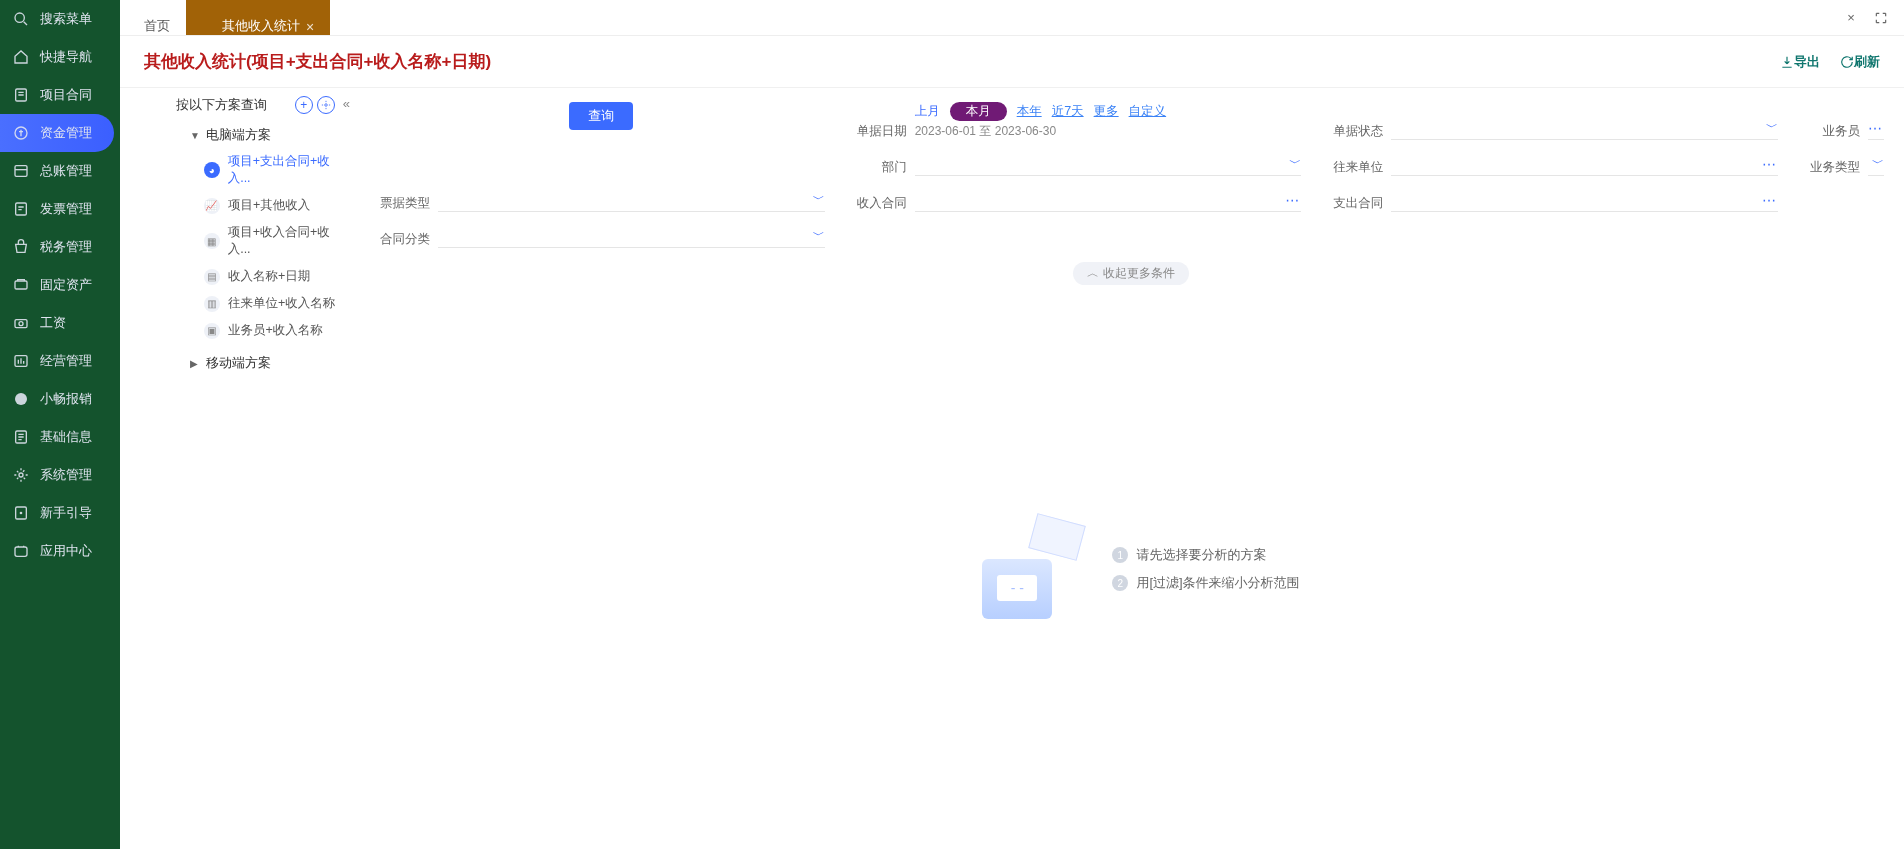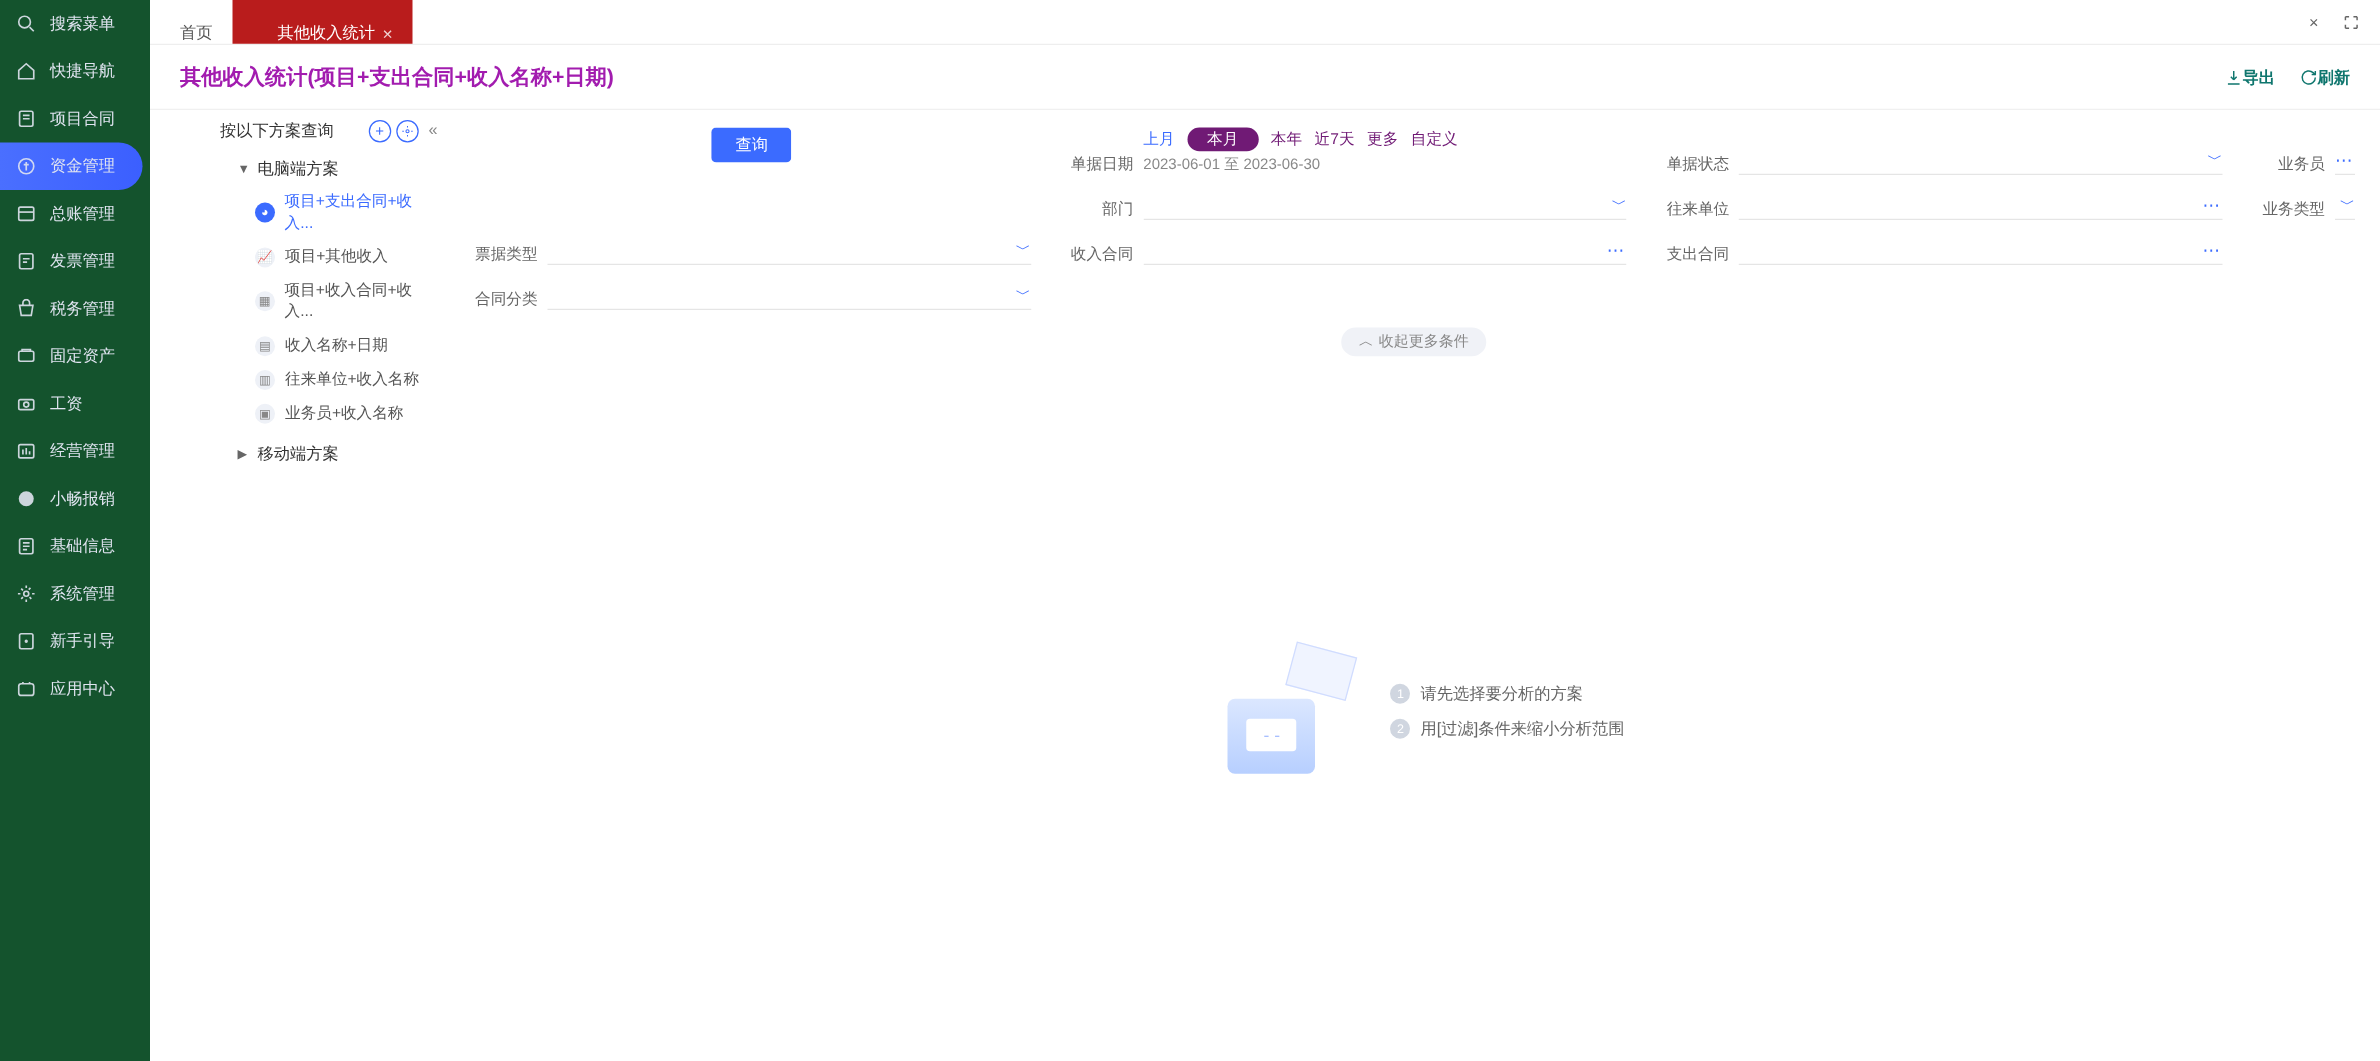--- a/index.html
+++ b/index.html
@@ -11,29 +11,29 @@
 .sidebar-item { display: flex; align-items: center; gap: 10px; padding: 10px 12px; cursor: pointer; font-size: 13px; }
 .sidebar-item.active { background: #3b6bff; background: linear-gradient(90deg,#4a6fff,#3b5fff); border-radius: 0 20px 20px 0; margin-right: 6px; }
 .sidebar-icon { width: 18px; height: 18px; display: inline-flex; align-items: center; justify-content: center; opacity: .9; }
 
 
 .main { flex: 1; display: flex; flex-direction: column; background: #fff; min-width: 0; }
 
 
 .tabs-bar { display: flex; align-items: center; border-bottom: 1px solid #eee; height: 36px; padding-left: 8px; }
 .tab { display: flex; align-items: flex-end; gap: 6px; padding: 0 16px; height: 100%; cursor: pointer; font-size: 13px; color: #555; }
-.tab.active { background: #b91c1c; color: #fff; padding-left: 36px; }
+.tab.active { background: #a16207; color: #fff; padding-left: 36px; }
 .tab-close { font-size: 14px; opacity: .8; }
 .tabs-spacer { flex: 1; }
 .tabs-actions { display: flex; gap: 8px; padding-right: 12px; }
 .tabs-action { width: 22px; height: 22px; display: flex; align-items: center; justify-content: center; color: #666; cursor: pointer; }
 
 
 .page-header { display: flex; align-items: center; padding: 14px 24px; border-bottom: 1px solid #f0f0f0; }
-.page-title { font-size: 17px; font-weight: 600; color: #a21caf; }
+.page-title { font-size: 17px; font-weight: 600; color: #b91c1c; }
 .header-actions { margin-left: auto; display: flex; gap: 20px; }
 .header-link { display: flex; align-items: center; gap: 0; color: #0f766e; cursor: pointer; font-size: 13px; font-weight: bold; }
 
 
 .content { flex: 1; display: flex; min-height: 0; }
 
 
 .plan-panel { width: 190px; border-right: 0 solid #eee; padding: 8px 4px 8px 8px; overflow-y: auto; margin-left: 48px; }
 .plan-header { display: flex; align-items: center; gap: 6px; font-size: 13px; color: #333; margin-bottom: 8px; }
 .plan-header-actions { margin-left: auto; display: flex; gap: 4px; }
@@ -49,21 +49,21 @@
 
 
 .filter-area { flex: 1; display: flex; flex-direction: column; min-width: 0; }
 .filter-grid { display: grid; grid-template-columns: repeat(3, 1fr) auto; gap: 12px 30px; padding: 14px 20px 10px 20px; }
 .filter-cell { display: flex; align-items: flex-end; min-width: 0; }
 .filter-label { width: 60px; text-align: right; padding-right: 8px; color: #666; flex-shrink: 0; padding-top: 2px; font-size: 12.5px; }
 .filter-body { flex: 1; min-width: 0; }
 .date-tabs { display: flex; gap: 10px; align-items: center; }
 .date-tab { color: #3b6bff; cursor: pointer; font-size: 12.5px; }
 .date-tab.active { background: #701a75; color: #fff; padding: 1px 16px; border-radius: 10px; }
-.date-tab.plain { color: #701a75; }
+.date-tab.plain { color: #3b82f6; text-decoration: underline; }
 .date-range { color: #888; font-size: 12px; margin-top: 2px; }
 .field-line { border-bottom: 1px solid #e5e5e5; display: flex; align-items: center; height: 24px; }
 .field-line-spacer { flex: 1; }
 .chevron { color: #3b6bff; font-size: 12px; }
 .dots { color: #3b6bff; letter-spacing: 2px; font-size: 14px; cursor: pointer; }
 .actions-col { display: flex; flex-direction: column; gap: 8px; align-items: center; }
 .btn { padding: 4px 18px; border-radius: 4px; font-size: 13px; cursor: pointer; text-align: center; border: 1px solid transparent; }
 .btn-primary { background: #3b6bff; color: #fff; }
 .btn-outline { background: #fff; color: #3b6bff; border-color: #3b6bff; }
 

